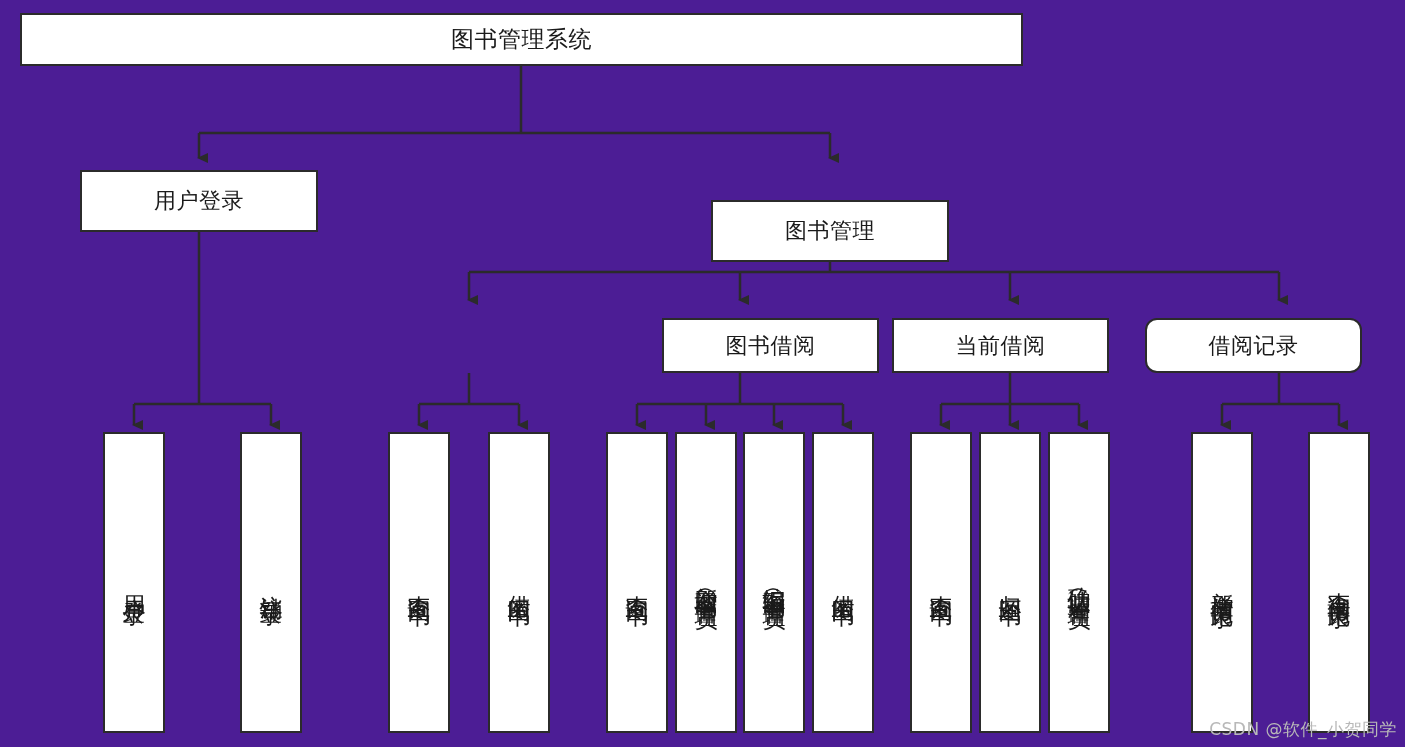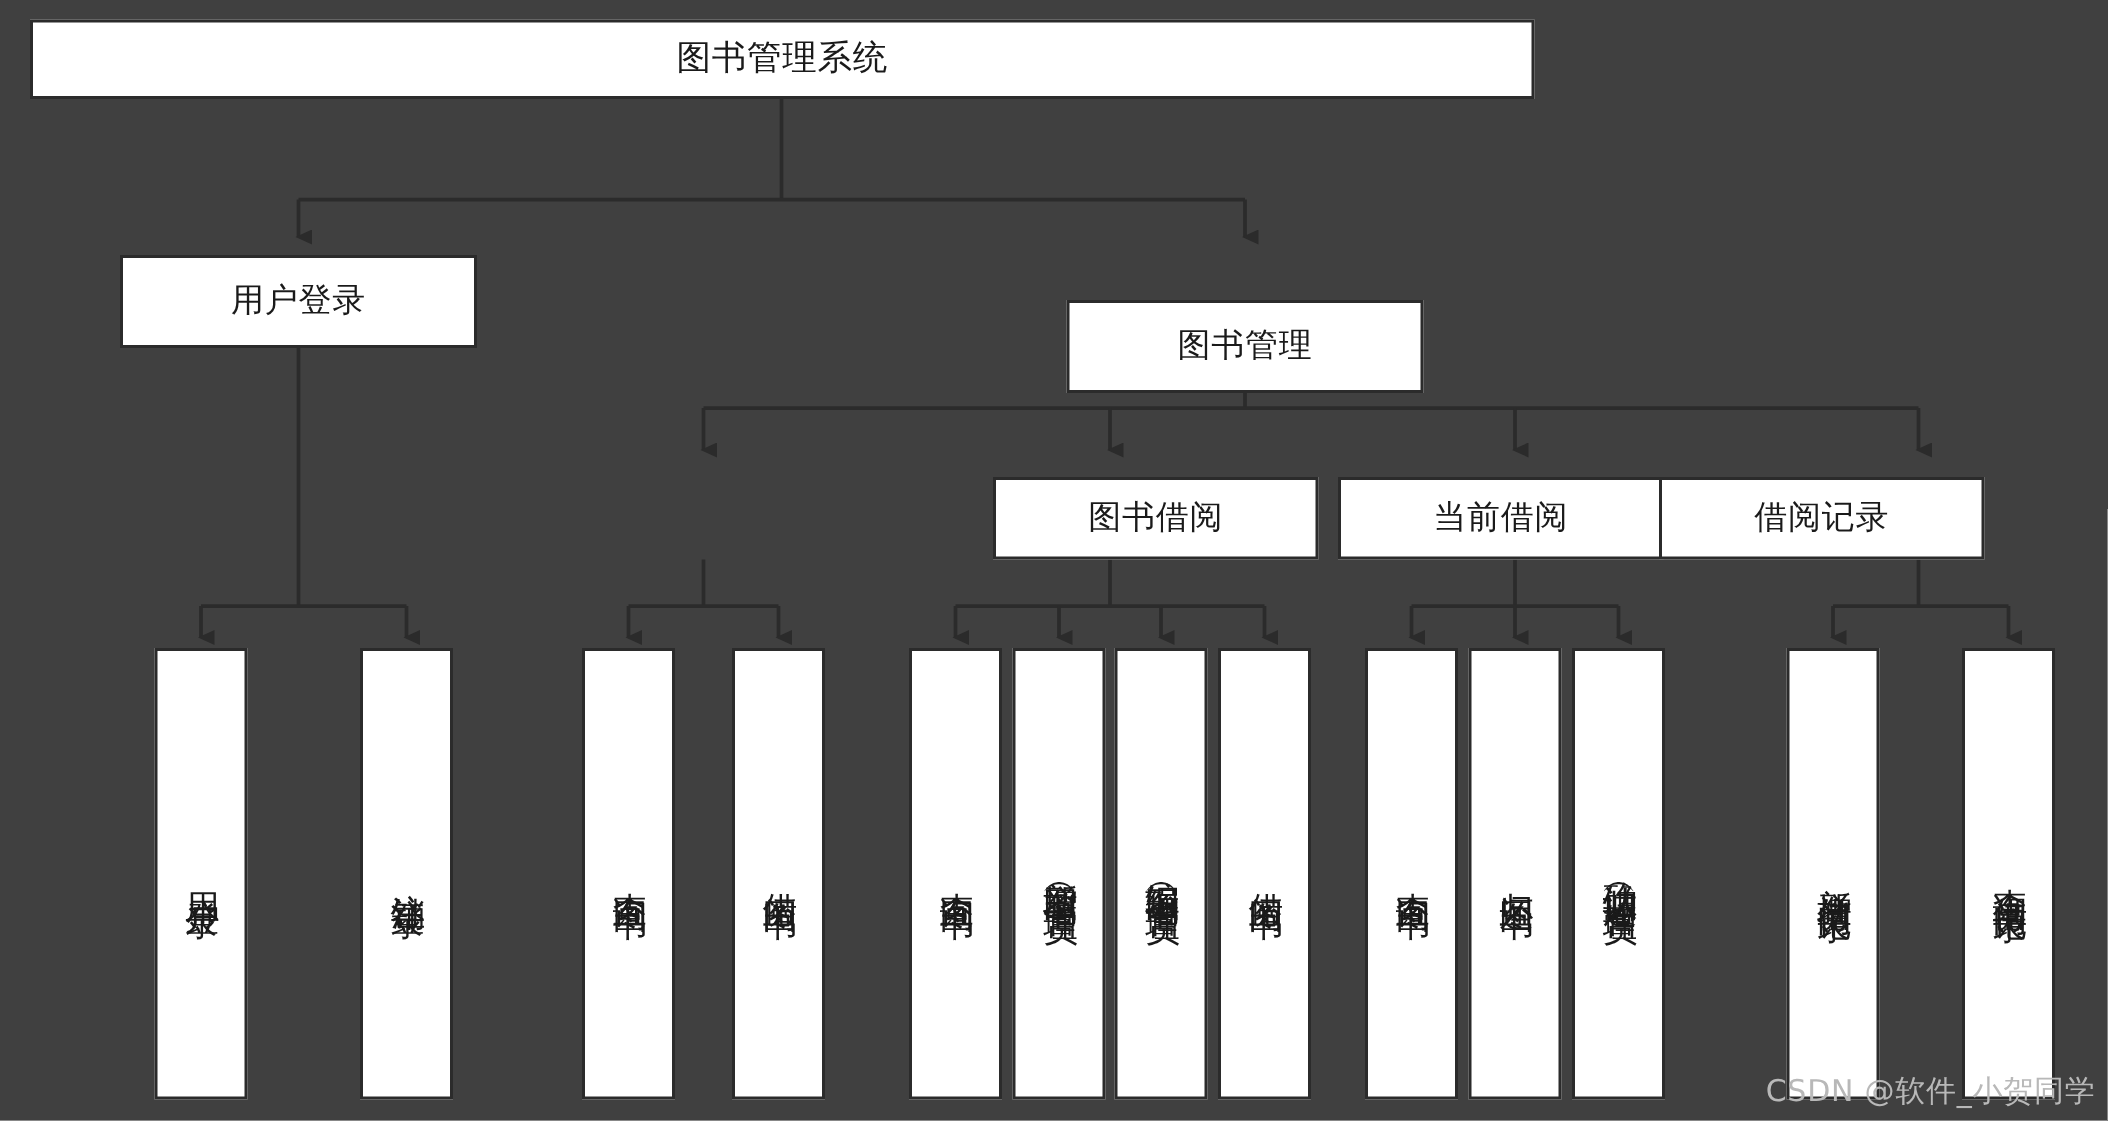--- a/index.html
+++ b/index.html
@@ -10,21 +10,21 @@
   body {
     width: 1405px;
     height: 747px;
     font-family: "DejaVu Sans", "Liberation Sans", sans-serif;
     overflow: hidden;
   }
   #diagram-root {
     position: relative;
     width: 1405px;
     height: 747px;
-    background: #404040;
+    background: #4c1d95;
   }
   svg#edges {
     position: absolute;
     left: 0;
     top: 0;
     width: 1405px;
     height: 747px;
     pointer-events: none;
   }
   .node {
@@ -58,21 +58,21 @@
     writing-mode: vertical-rl;
     text-orientation: upright;
     font-size: 23px;
     letter-spacing: 3px;
     line-height: 1;
   }
   #watermark {
     position: absolute;
     right: 8px;
     bottom: 6px;
-    font-size: 20px;
+    font-size: 17px;
     color: #b8b8b8;
     letter-spacing: 0.5px;
     white-space: nowrap;
     user-select: none;
   }
 </style>
 </head>
 <body>
 
 <div id="diagram-root">
@@ -139,21 +139,21 @@
   <div class="node horizontal" style="left:711px; top:170px; width:238px; height:62px;margin-top:30px;">
     <span class="node-label">图书管理</span>
   </div>
 
   <div class="node horizontal" style="left:632px; top:318px; width:217px; height:55px;margin-left:30px;">
     <span class="node-label">图书借阅</span>
   </div>
   <div class="node horizontal" style="left:892px; top:318px; width:217px; height:55px;">
     <span class="node-label">当前借阅</span>
   </div>
-  <div class="node horizontal" style="left:1106px; top:318px; width:217px; height:55px;">
+  <div class="node horizontal" style="left:1145px; top:318px; width:217px; height:55px;border-radius:12px;">
     <span class="node-label">借阅记录</span>
   </div>
 
   <div class="node vertical" style="left:103px; top:432px; width:62px; height:301px;">
     <span class="node-label">用户登录</span>
   </div>
   <div class="node vertical" style="left:240px; top:432px; width:62px; height:301px;">
     <span class="node-label">注销登录</span>
   </div>
 

